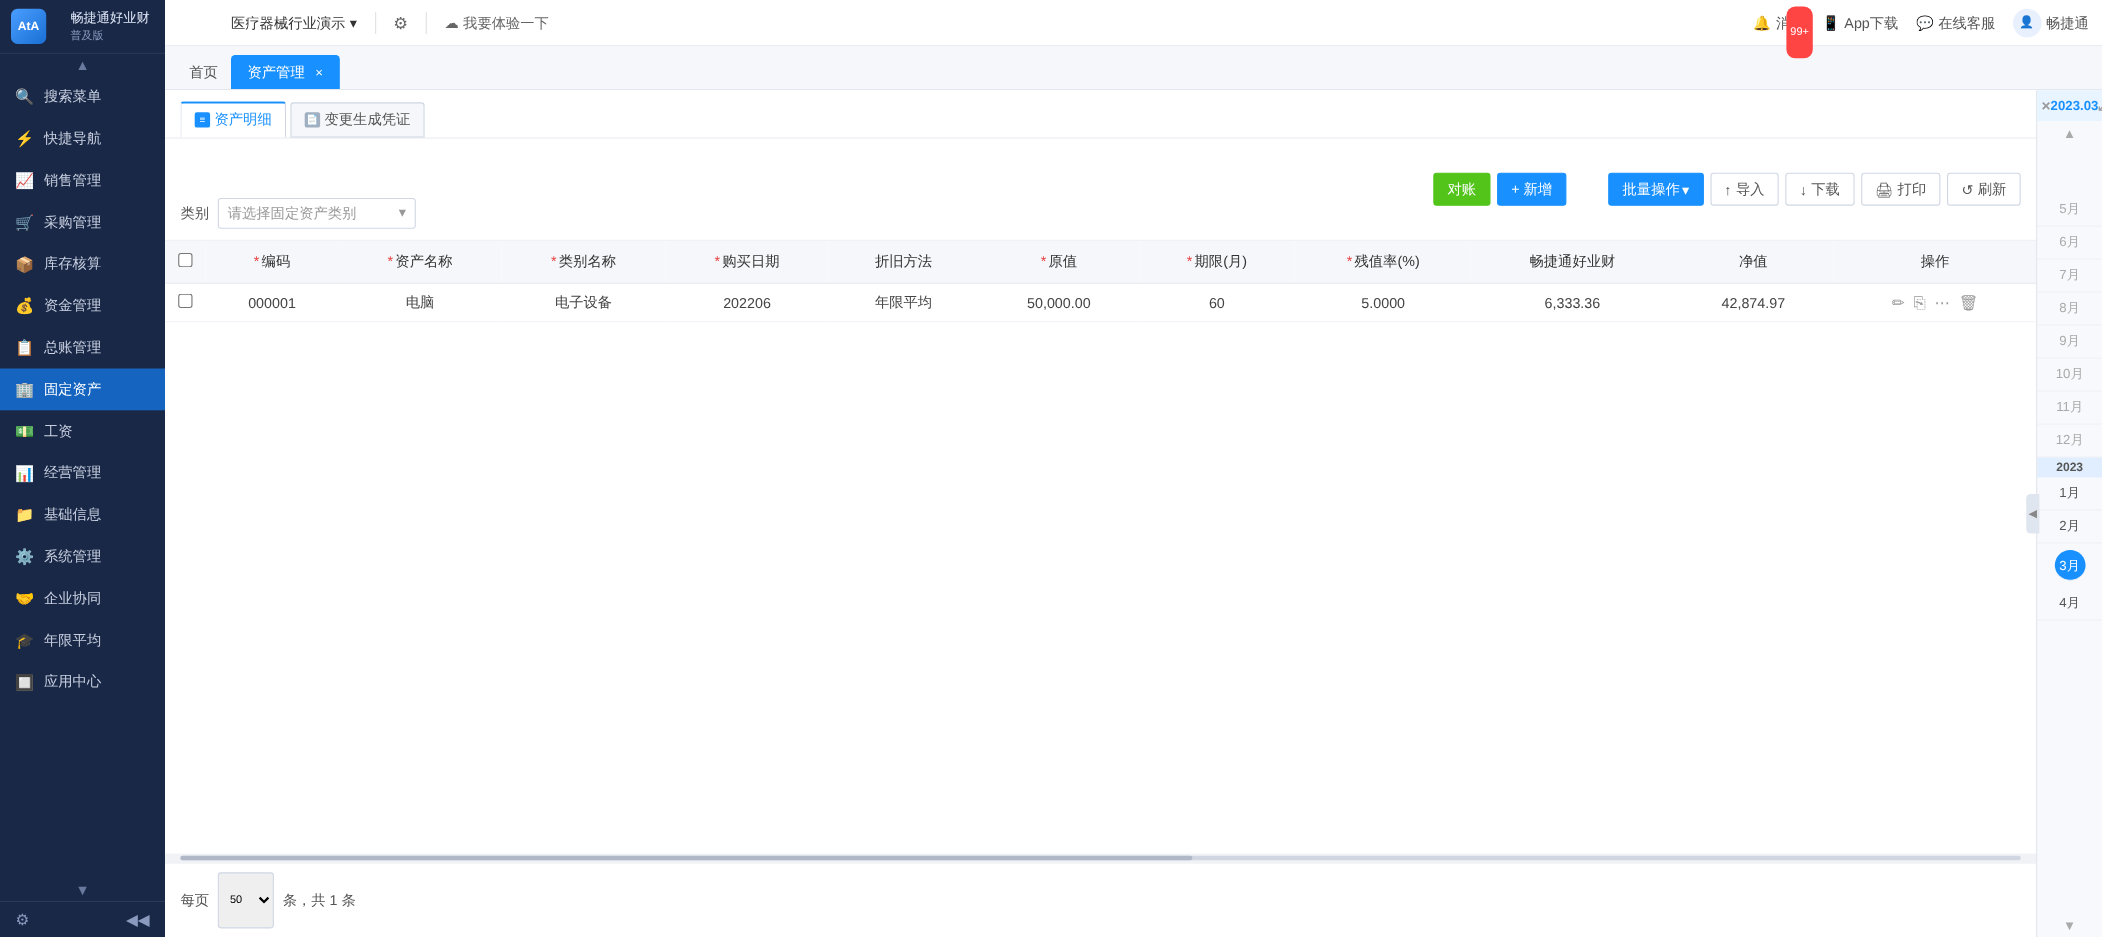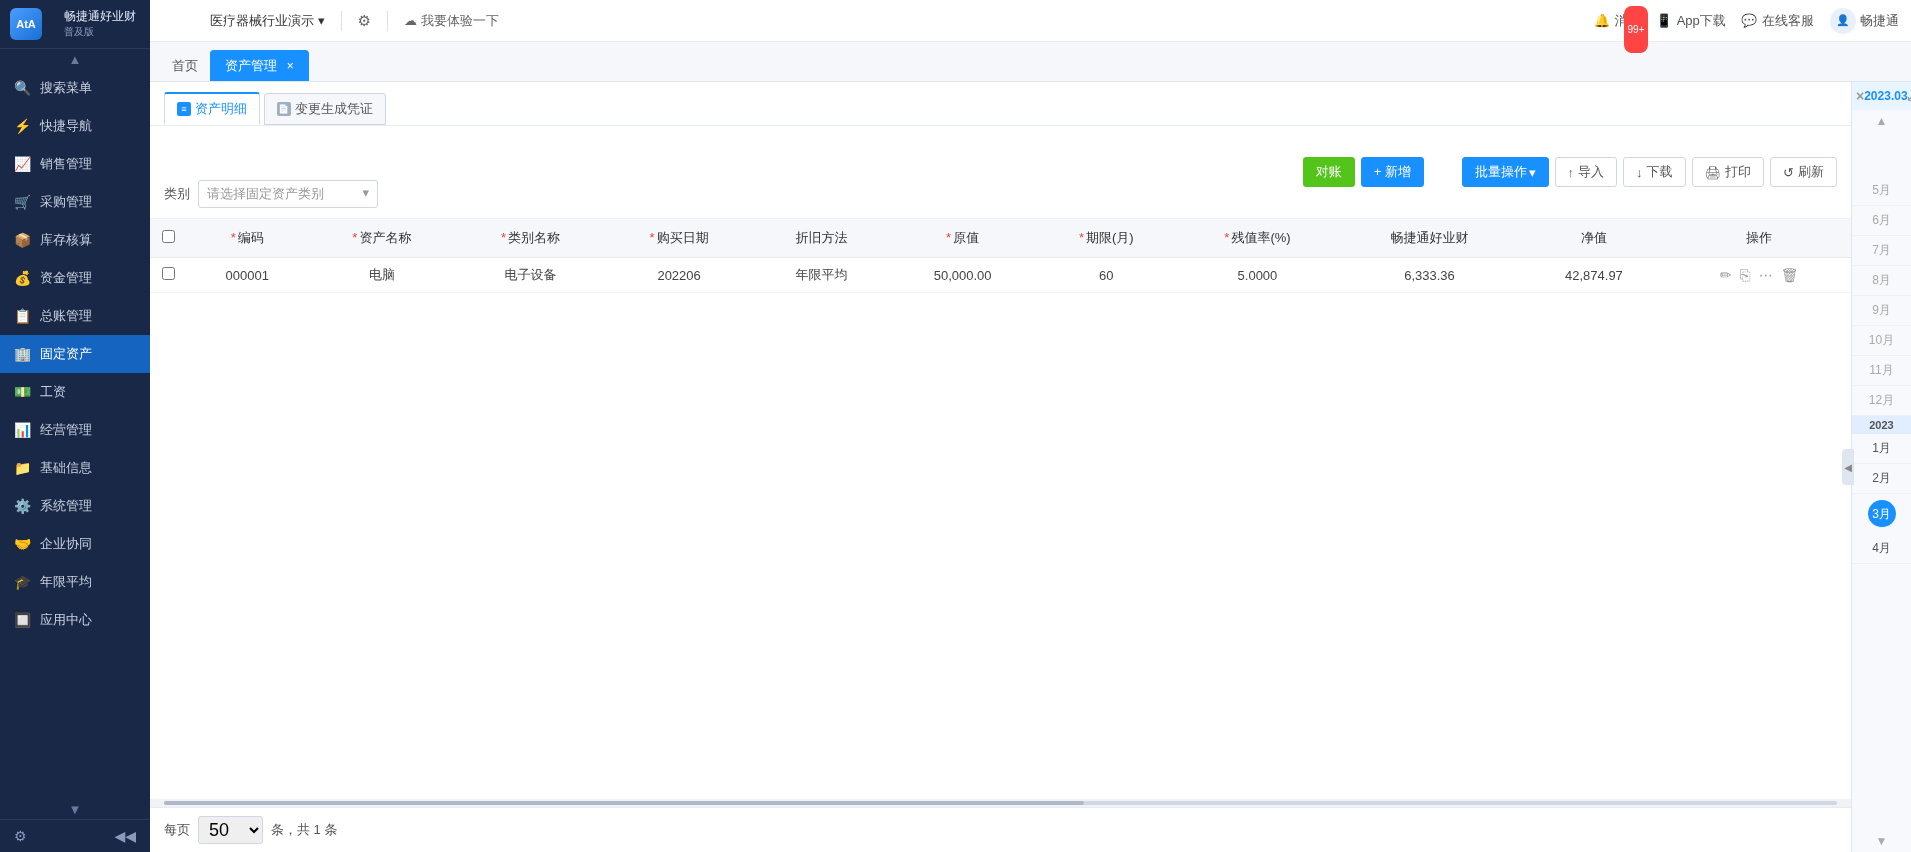--- a/index.html
+++ b/index.html
@@ -213,24 +213,24 @@
 
     
     .pagination {
       padding: 8px 14px;
       border-top: 1px solid #e8ecf0;
       display: flex; align-items: center; gap: 8px;
       font-size: 13px; color: #555;
       background: white;
     }
     .page-size-select {
-      padding: 2px 6px;
+      padding: 18px 6px;
       border: 1px solid #d0d7e3;
       border-radius: 3px;
-      font-size: 18px;
+      font-size: 10px;
     }
 
     
     .right-sidebar {
       width: 60px;
       background: #f8f9fc;
       border-left: 1px solid #e0e6ed;
       display: flex;
       flex-direction: column;
       position: relative;

